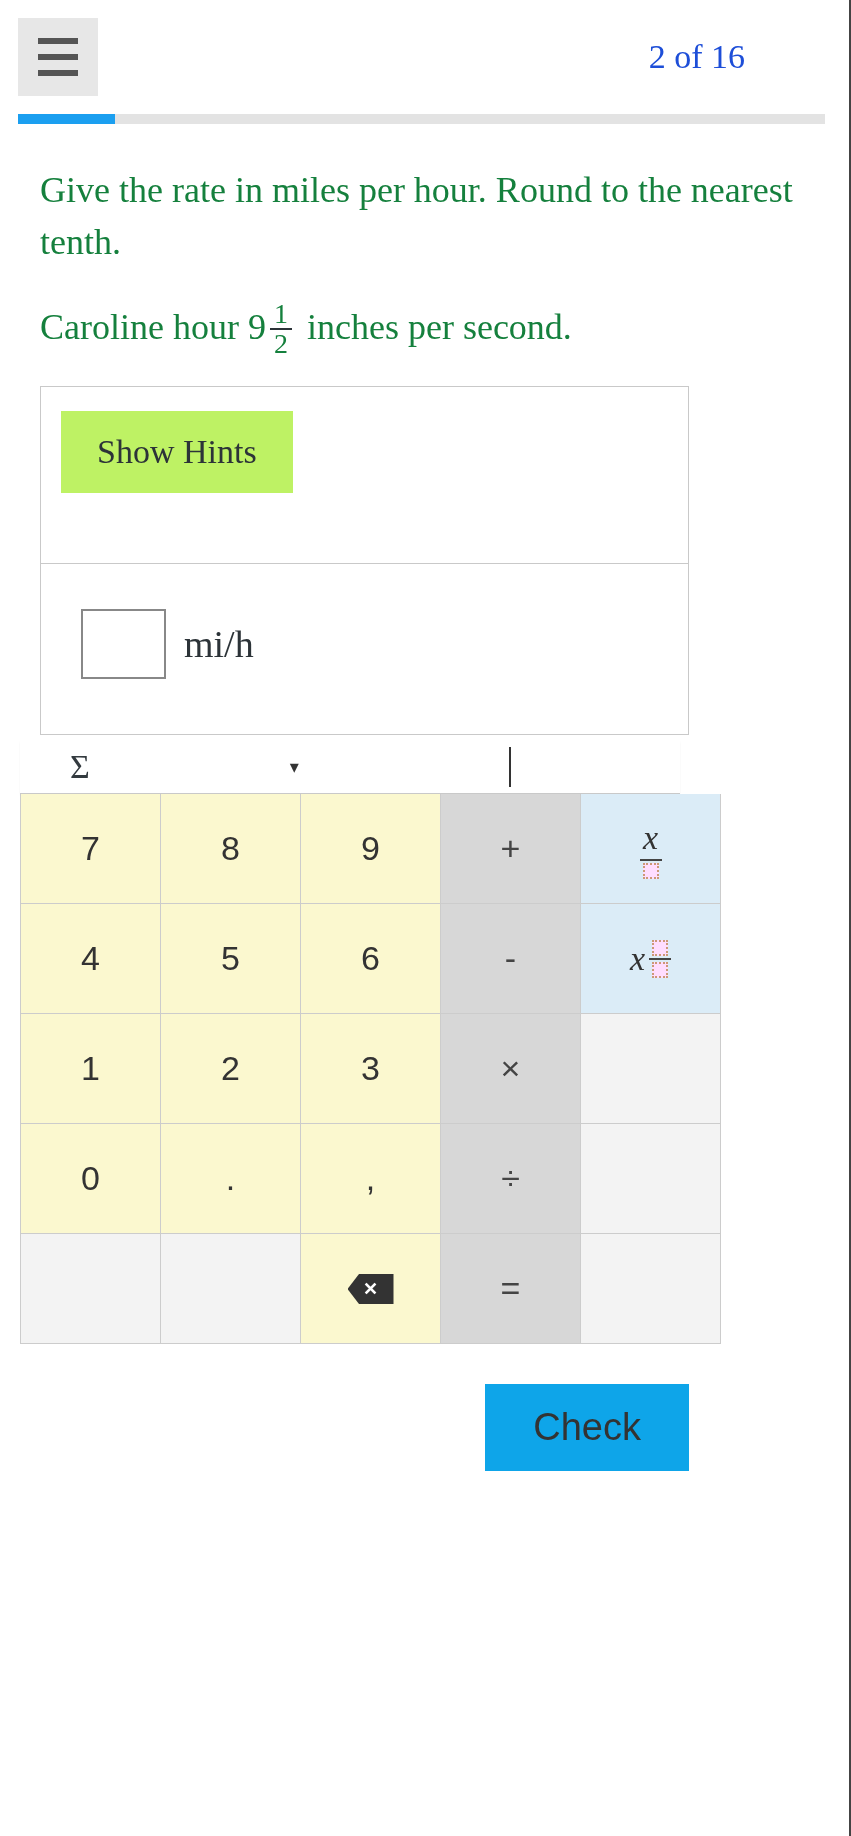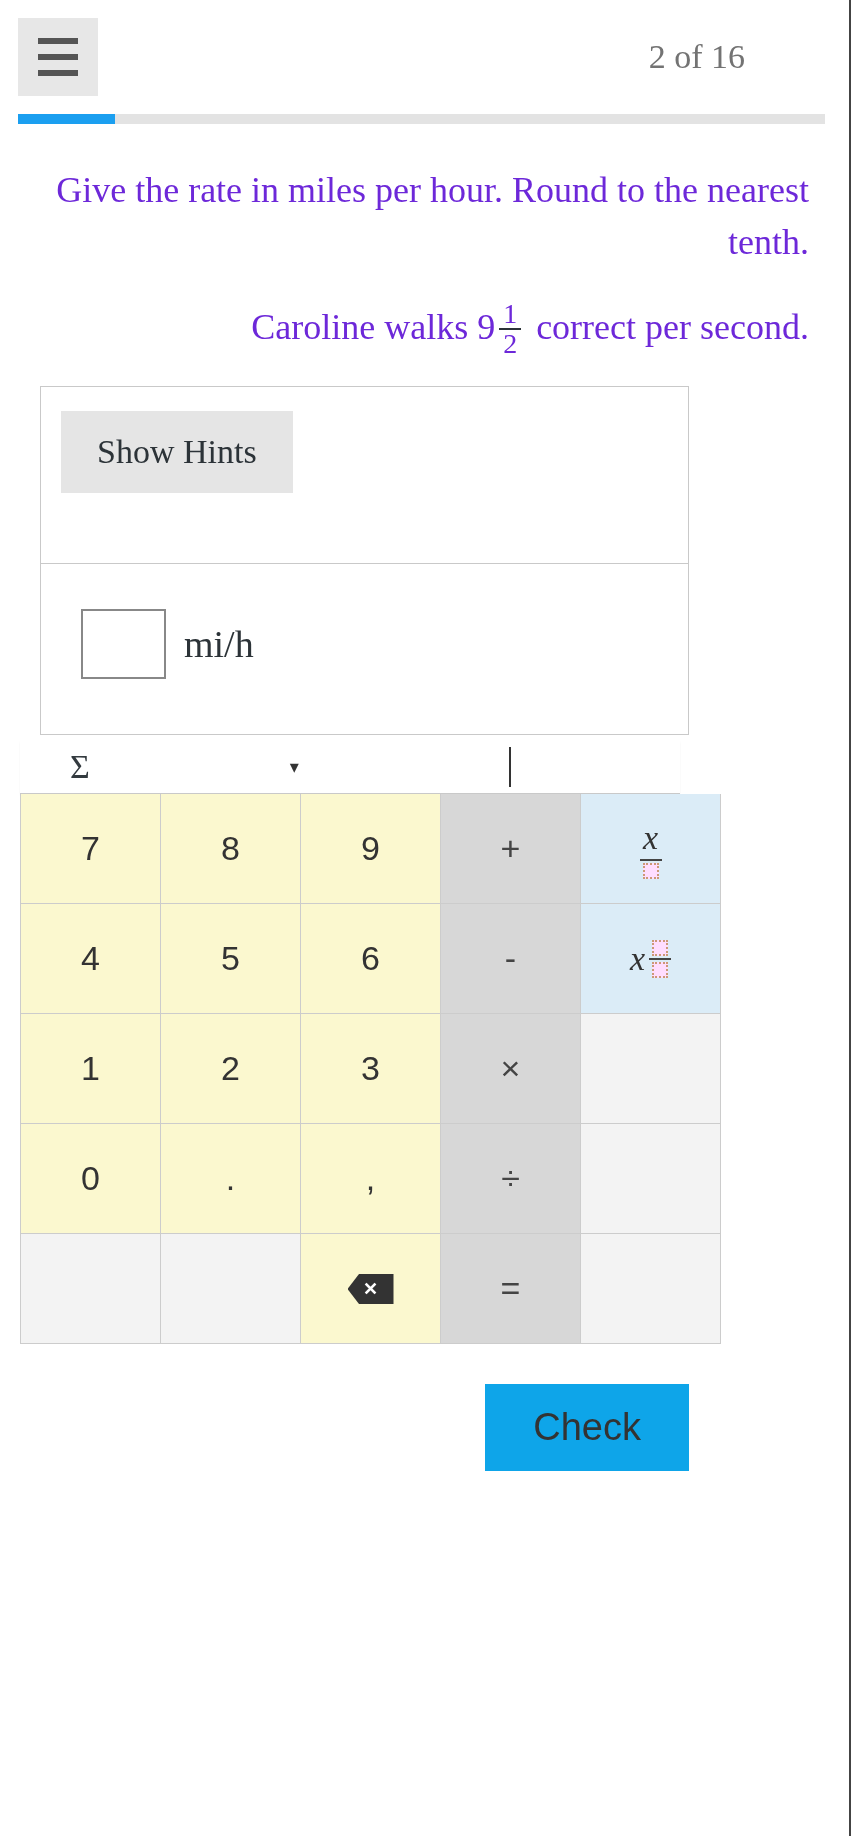--- a/index.html
+++ b/index.html
@@ -24,54 +24,53 @@
     align-items: center; justify-content: center;
     gap: 10px;
     cursor: pointer;
   }
   .menu-btn span {
     display: block; width: 40px; height: 6px;
     background: #555;
   }
   .progress-label {
     font-size: 34px;
-    color: #737373;
+    color: #1d4ed8;
     padding-right: 80px;
   }
   .progress-track {
     height: 10px; background: #e3e3e3;
     margin: 0 24px 40px 18px;
     position: relative;
   }
   .progress-fill {
     position: absolute; left:0; top:0; height:100%;
     background: #1b9ff0;
   }
   .question {
     padding: 0 40px 0 40px;
     font-size: 36px;
     line-height: 1.45;
-    color: #6d28d9;
-    text-align: right;
+    color: #15803d;
   }
   .question p { margin-bottom: 30px; }
   .mixed { display:inline-flex; align-items:center; }
   .frac { display:inline-flex; flex-direction:column; align-items:center; font-size: 28px; line-height:1; margin-left:4px; margin-right:6px; position:relative; top:2px;}
   .frac .num { border-bottom: 2px solid #2c3338; padding: 0 4px;}
   .frac .den { padding: 0 4px;}
   .answer-panel {
     margin: 30px 160px 0 40px;
     border: 1px solid #c9c9c9;
   }
   .hints-row {
     padding: 24px 20px 70px 20px;
     border-bottom: 1px solid #c9c9c9;
   }
   .hints-btn {
-    background: #e5e5e5;
+    background: #bef264;
     font-size: 34px;
     font-family: inherit;
     color: #2c3338;
     border: none;
     padding: 22px 36px;
     cursor: pointer;
   }
   .input-row {
     padding: 45px 20px 55px 40px;
     display: flex; align-items: center; gap: 18px;
@@ -155,27 +154,27 @@
     </div>
     <div class="progress-label">2 of 16</div>
   </div>
   <div class="progress-track">
     <div class="progress-fill" style="width:12%"></div>
   </div>
 
   <div class="question">
     <p>Give the rate in miles per hour. Round to the nearest tenth.</p>
     <p>
-      <span>Caroline walks </span><span class="mixed">
+      <span>Caroline hour </span><span class="mixed">
           <span>9</span>
           <span class="frac">
             <span class="num">1</span>
             <span class="den">2</span>
           </span>
-        </span><span> correct per second.</span>
+        </span><span> inches per second.</span>
     </p>
   </div>
 
   <div class="answer-panel">
     <div class="hints-row">
       <button class="hints-btn">Show Hints</button>
     </div>
     <div class="input-row">
       <div class="answer-box"></div>
       <span class="unit">mi/h</span>

